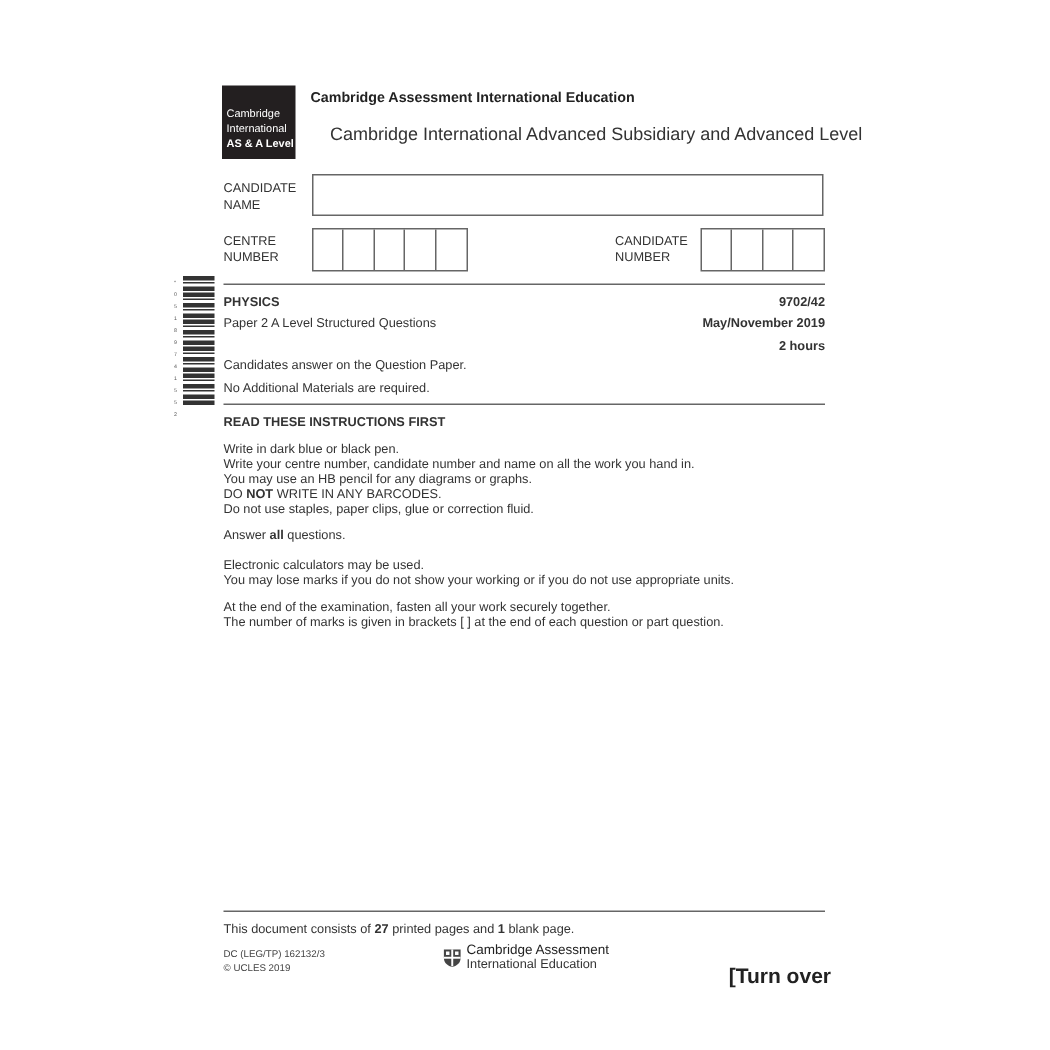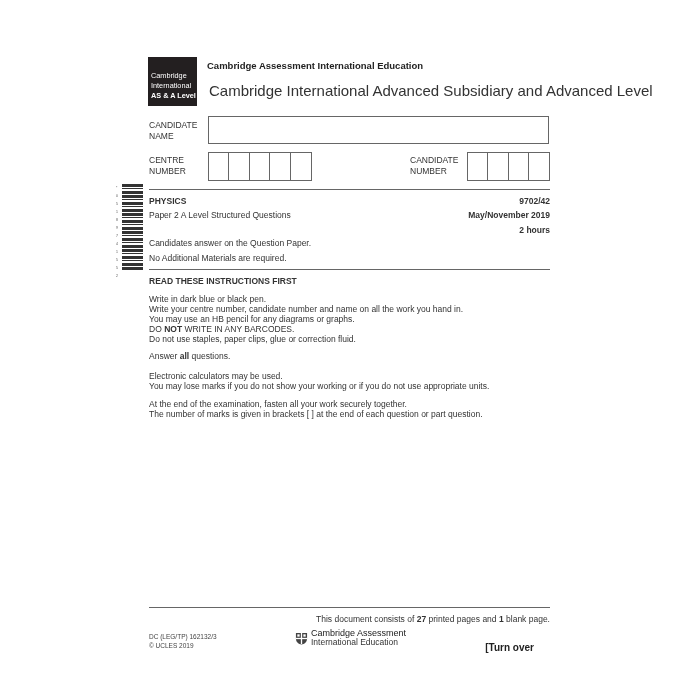--- a/index.html
+++ b/index.html
@@ -5,21 +5,21 @@
     html, body { margin:0; padding:0; }
     body { width:700px; height:700px; background:#ffffff; position:relative; overflow:hidden;
       font-family:"Liberation Sans", sans-serif; color:#222; }
     .abs { position:absolute; }
     .logo-box { left:148px; top:57px; width:49px; height:49px; background:#231f20; color:#fff;
       font-size:7.3px; line-height:10px; padding:0; box-sizing:border-box; }
     .logo-box div { padding-left:3px; }
     .logo-box .l1 { margin-top:14px; }
     .logo-box .bold { font-weight:bold; }
     .hdr-title { left:207px; top:60px; font-size:9.5px; font-weight:bold; color:#222; }
-    .hdr-sub { left:209px; top:82px; font-size:15px; color:#333; }
+    .hdr-sub { left:220px; top:82px; font-size:12px; color:#333; }
     .label { font-size:8.5px; line-height:10.5px; color:#333; }
     .name-box { left:208px; top:116px; width:341px; height:28px; border:1px solid #666; box-sizing:border-box; }
     .boxes { display:flex; border:1px solid #666; box-sizing:border-box; }
     .boxes .cell { border-right:1px solid #666; height:100%; box-sizing:border-box; }
     .boxes .cell:last-child { border-right:none; }
     .rule { height:1px; background:#666; left:149px; width:401px; }
     .txt { font-size:8.5px; color:#333; white-space:nowrap; }
     .bold { font-weight:bold; }
     .right { text-align:right; }
     .barcode { left:122px; top:184px; width:21px; height:98px; display:flex; flex-direction:column; }
@@ -138,34 +138,34 @@
   <div>Electronic calculators may be used.</div>
   <div>You may lose marks if you do not show your working or if you do not use appropriate units.</div>
 </div>
 
 <div class="abs para" style="left:149px; top:399px; width:400px;">
   <div>At the end of the examination, fasten all your work securely together.</div>
   <div>The number of marks is given in brackets [ ] at the end of each question or part question.</div>
 </div>
 
 <div class="abs rule" style="top:607px;"></div>
-<div class="abs txt" style="left:149px; width:401px; top:614px; text-align:right;"><span>This document consists of </span><b>27</b><span> printed pages and </span><b>1</b><span> blank page.</span></div>
+<div class="abs txt" style="left:149px; width:401px; top:614px; text-align:left;"><span>This document consists of </span><b>27</b><span> printed pages and </span><b>1</b><span> blank page.</span></div>
 
 <div class="abs" style="left:149px; top:632px; font-size:6.5px; line-height:9px; color:#444;">
   <div>DC (LEG/TP) 162132/3</div>
   <div>© UCLES 2019</div>
 </div>
 
 <div class="abs" style="left:295px; top:629px; display:flex; align-items:center;">
   <svg class="crest" viewBox="0 0 14 14" style="margin-right:3px;">
     <path d="M1 1 H13 V7 C13 11 10 13 7 13.5 C4 13 1 11 1 7 Z" fill="#444"></path>
     <rect x="6.3" y="1" width="1.4" height="12" fill="#fff"></rect>
     <rect x="1" y="6.3" width="12" height="1.4" fill="#fff"></rect>
     <rect x="2.5" y="2.5" width="2.5" height="2.5" fill="#fff"></rect>
     <rect x="9" y="2.5" width="2.5" height="2.5" fill="#fff"></rect>
   </svg>
   <div style="line-height:9px;">
     <div style="font-size:9px; color:#222;">Cambridge Assessment</div>
     <div style="font-size:8.5px; color:#333;">International Education</div>
   </div>
 </div>
 
-<div class="abs bold" style="right:166px; top:642px; font-size:10px; color:#222;">[Turn over</div>
+<div class="abs bold" style="right:146px; top:642px; font-size:14px; color:#222;">[Turn over</div>
 
 </body></html>

